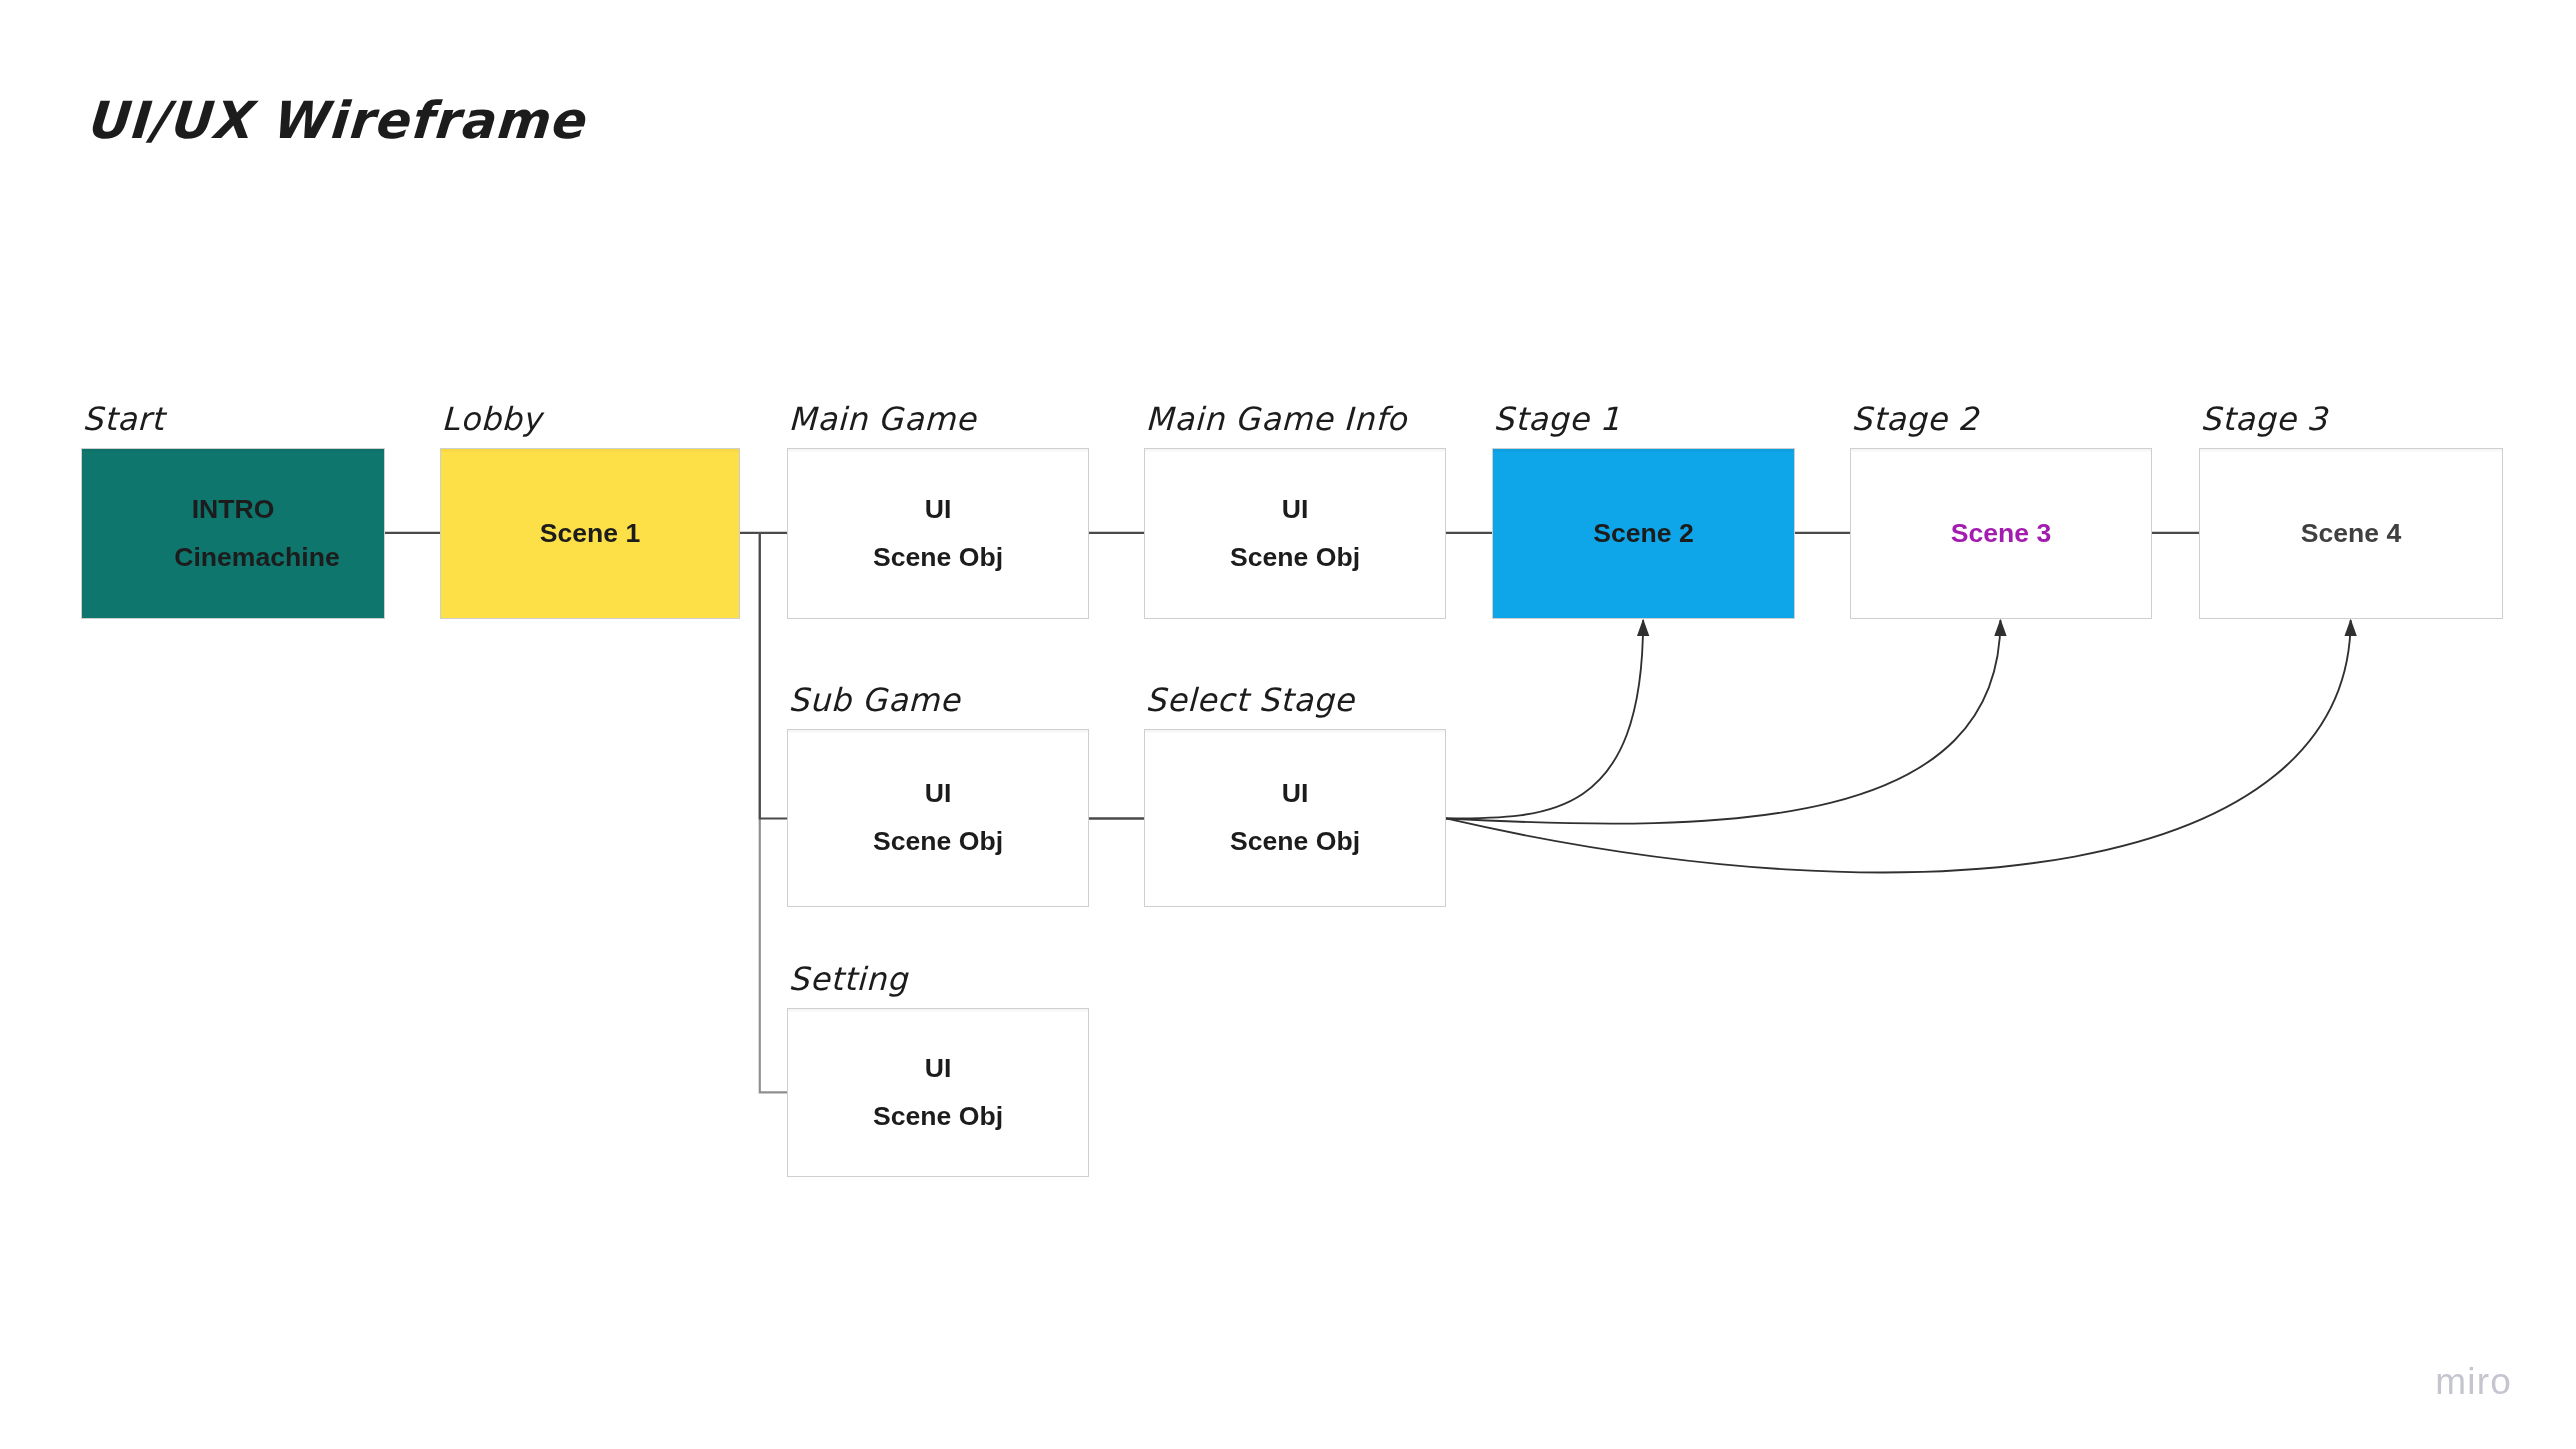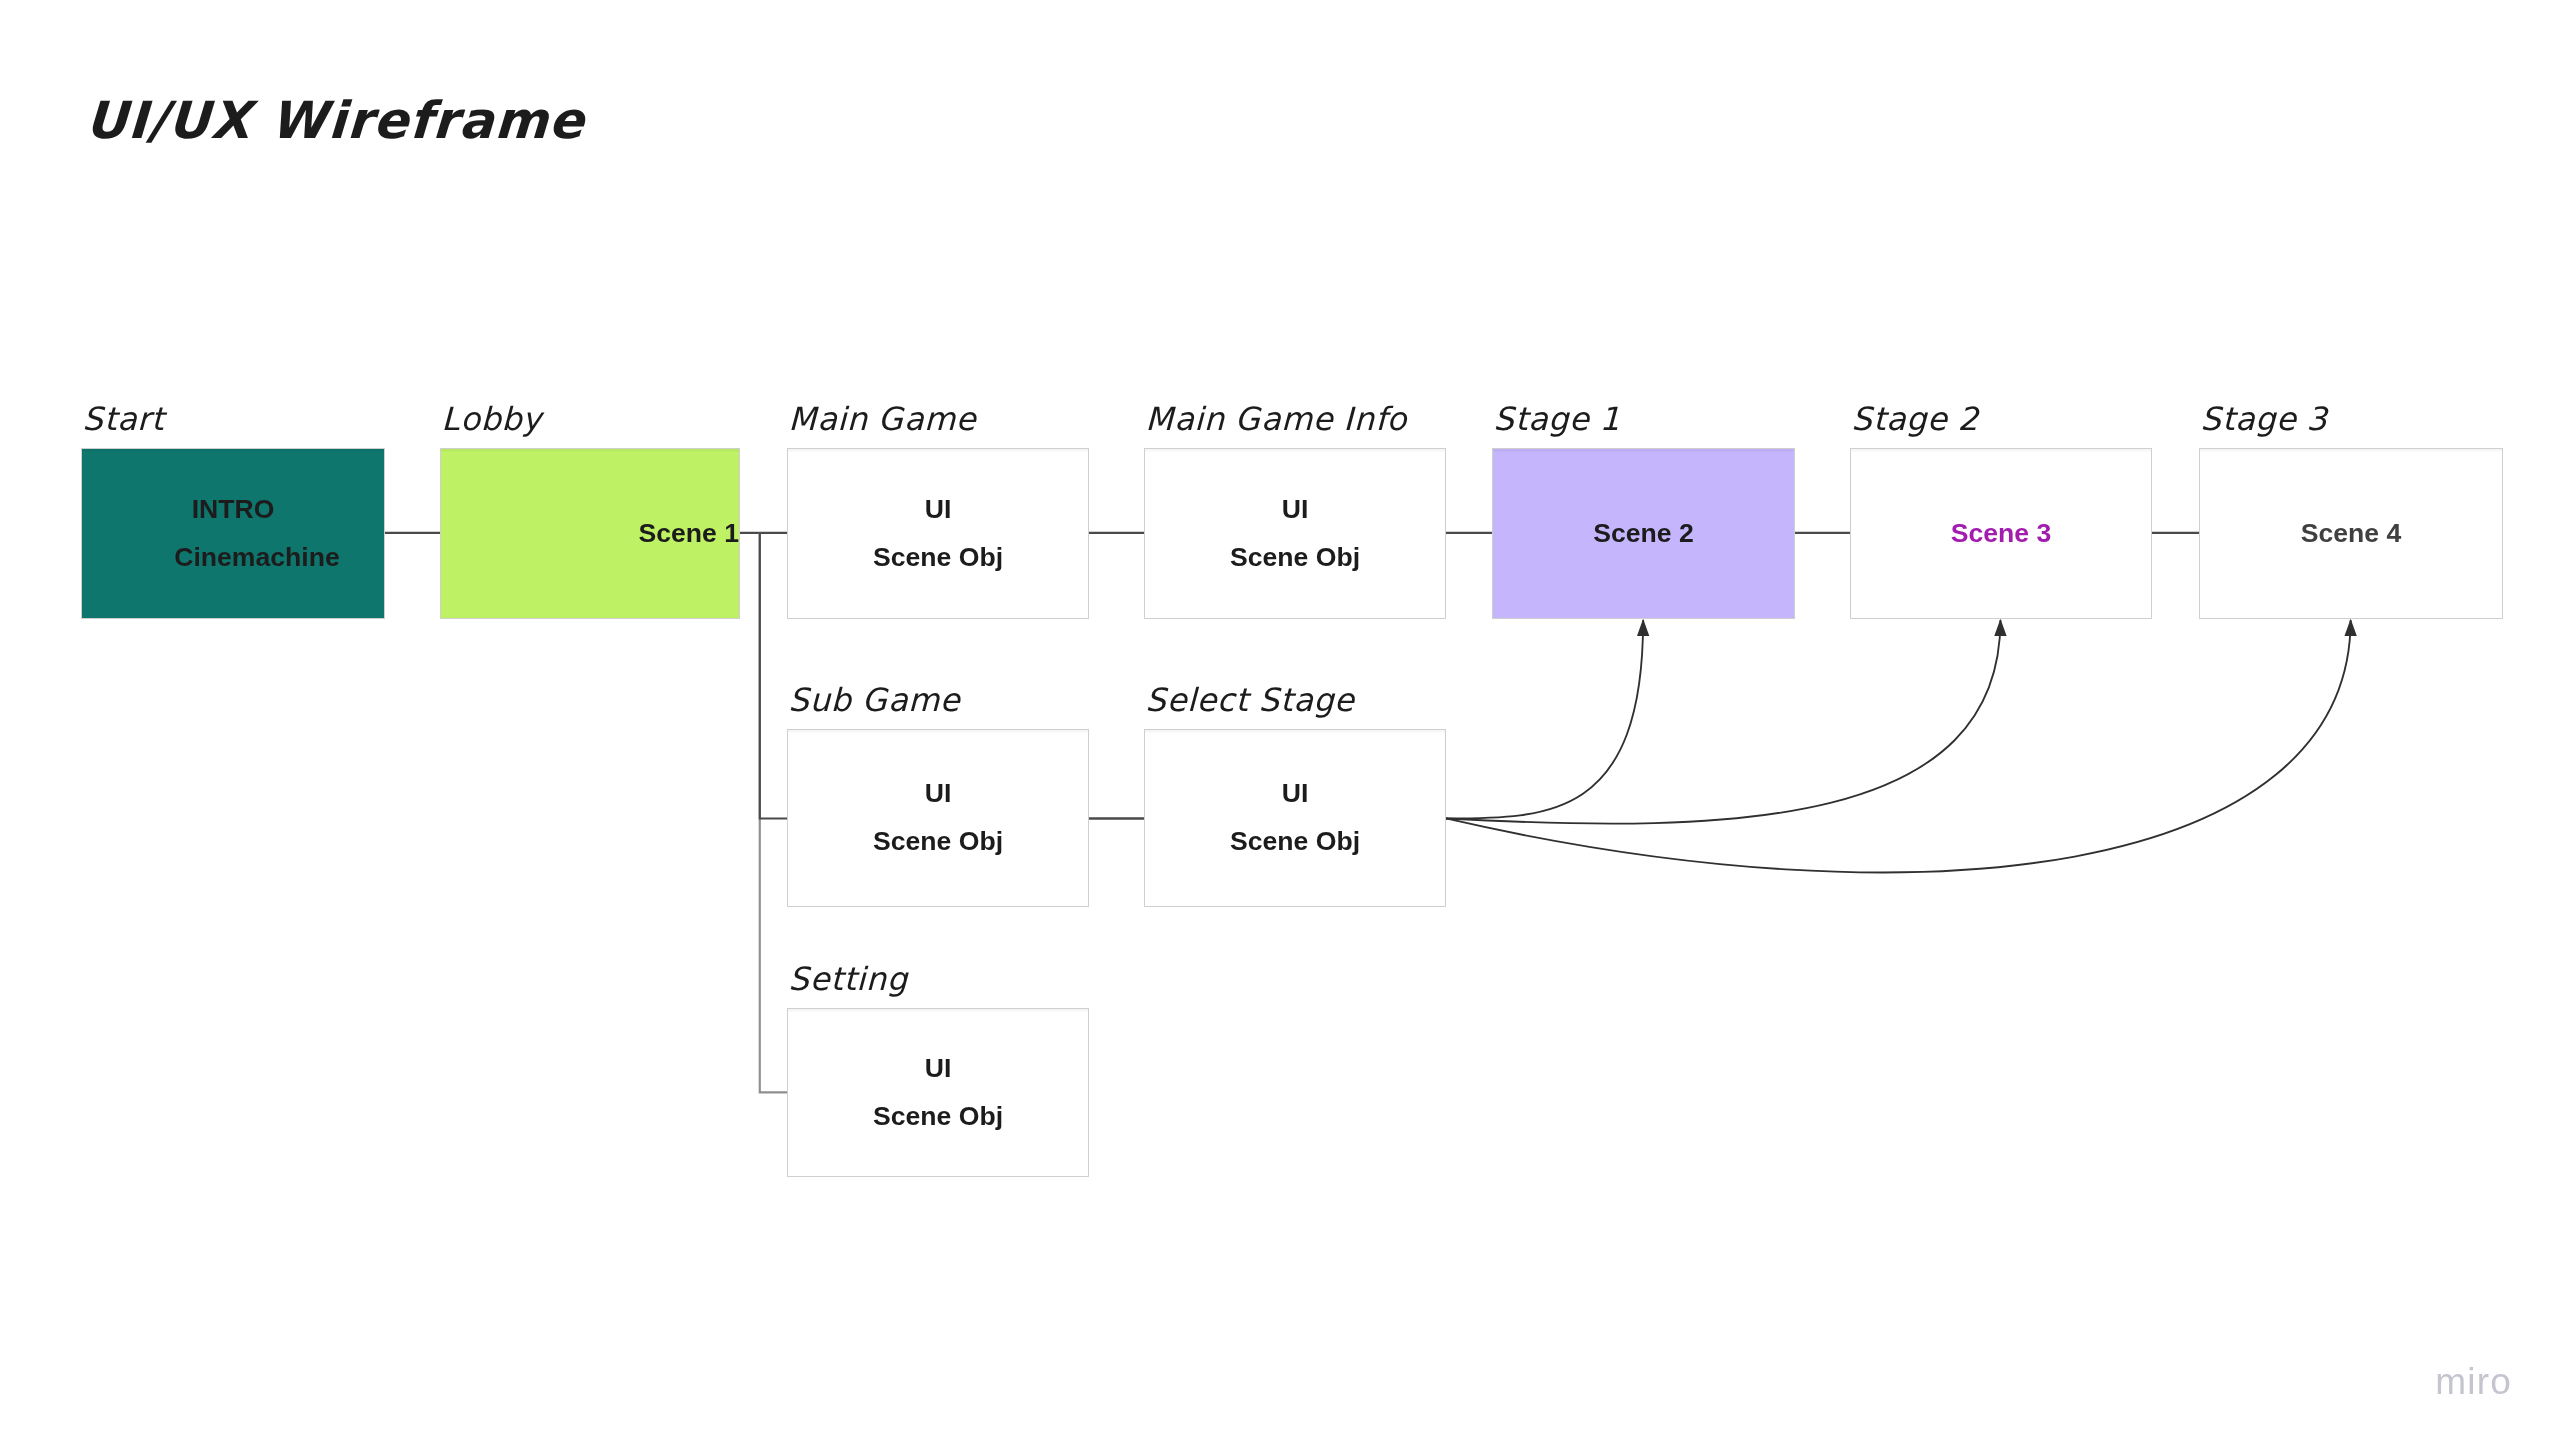--- a/index.html
+++ b/index.html
@@ -95,41 +95,41 @@
     <div class="miro-watermark" style="color: rgb(197, 197, 208);">miro</div>
 <div class="node-wrap" style="left: 81px; top: 448px; width: 304px; height: 171px;">
       <div class="node-label" style="color: rgb(28, 28, 28);">Start</div>
       <div class="node-box" style="border-color: rgb(207, 207, 207); background: #0f766e;">
         <div class="box-line" style="color: rgb(28, 28, 28);">INTRO</div>
         <div class="box-line" style="color: rgb(28, 28, 28); margin-left: 48px;">Cinemachine</div>
       </div>
     </div>
     <div class="node-wrap" style="left: 440px; top: 448px; width: 300px; height: 171px;">
       <div class="node-label" style="color: rgb(28, 28, 28);">Lobby</div>
-      <div class="node-box" style="border-color: rgb(207, 207, 207); background: #bef264; align-items: flex-end;">
+      <div class="node-box" style="border-color: rgb(207, 207, 207); background: #fde047;">
         <div class="box-line" style="color: rgb(28, 28, 28);">Scene 1</div>
       </div>
     </div>
     <div class="node-wrap" style="left: 787px; top: 448px; width: 302px; height: 171px;">
       <div class="node-label" style="color: rgb(28, 28, 28);">Main Game</div>
       <div class="node-box" style="border-color: rgb(207, 207, 207); background: rgb(255, 255, 255);">
         <div class="box-line" style="color: rgb(28, 28, 28);">UI</div>
         <div class="box-line" style="color: rgb(28, 28, 28);">Scene Obj</div>
       </div>
     </div>
     <div class="node-wrap" style="left: 1144px; top: 448px; width: 302px; height: 171px;">
       <div class="node-label" style="color: rgb(28, 28, 28);">Main Game Info</div>
       <div class="node-box" style="border-color: rgb(207, 207, 207); background: rgb(255, 255, 255);">
         <div class="box-line" style="color: rgb(28, 28, 28);">UI</div>
         <div class="box-line" style="color: rgb(28, 28, 28);">Scene Obj</div>
       </div>
     </div>
     <div class="node-wrap" style="left: 1492px; top: 448px; width: 303px; height: 171px;">
       <div class="node-label" style="color: rgb(28, 28, 28);">Stage 1</div>
-      <div class="node-box" style="border-color: rgb(207, 207, 207); background: #c4b5fd;">
+      <div class="node-box" style="border-color: rgb(207, 207, 207); background: #0ea5e9;">
         <div class="box-line" style="color: rgb(28, 28, 28);">Scene 2</div>
       </div>
     </div>
     <div class="node-wrap" style="left: 1850px; top: 448px; width: 302px; height: 171px;">
       <div class="node-label" style="color: rgb(28, 28, 28);">Stage 2</div>
       <div class="node-box" style="border-color: rgb(207, 207, 207); background: rgb(255, 255, 255);">
         <div class="box-line" style="color: #a21caf;">Scene 3</div>
       </div>
     </div>
     <div class="node-wrap" style="left: 2199px; top: 448px; width: 304px; height: 171px;">

